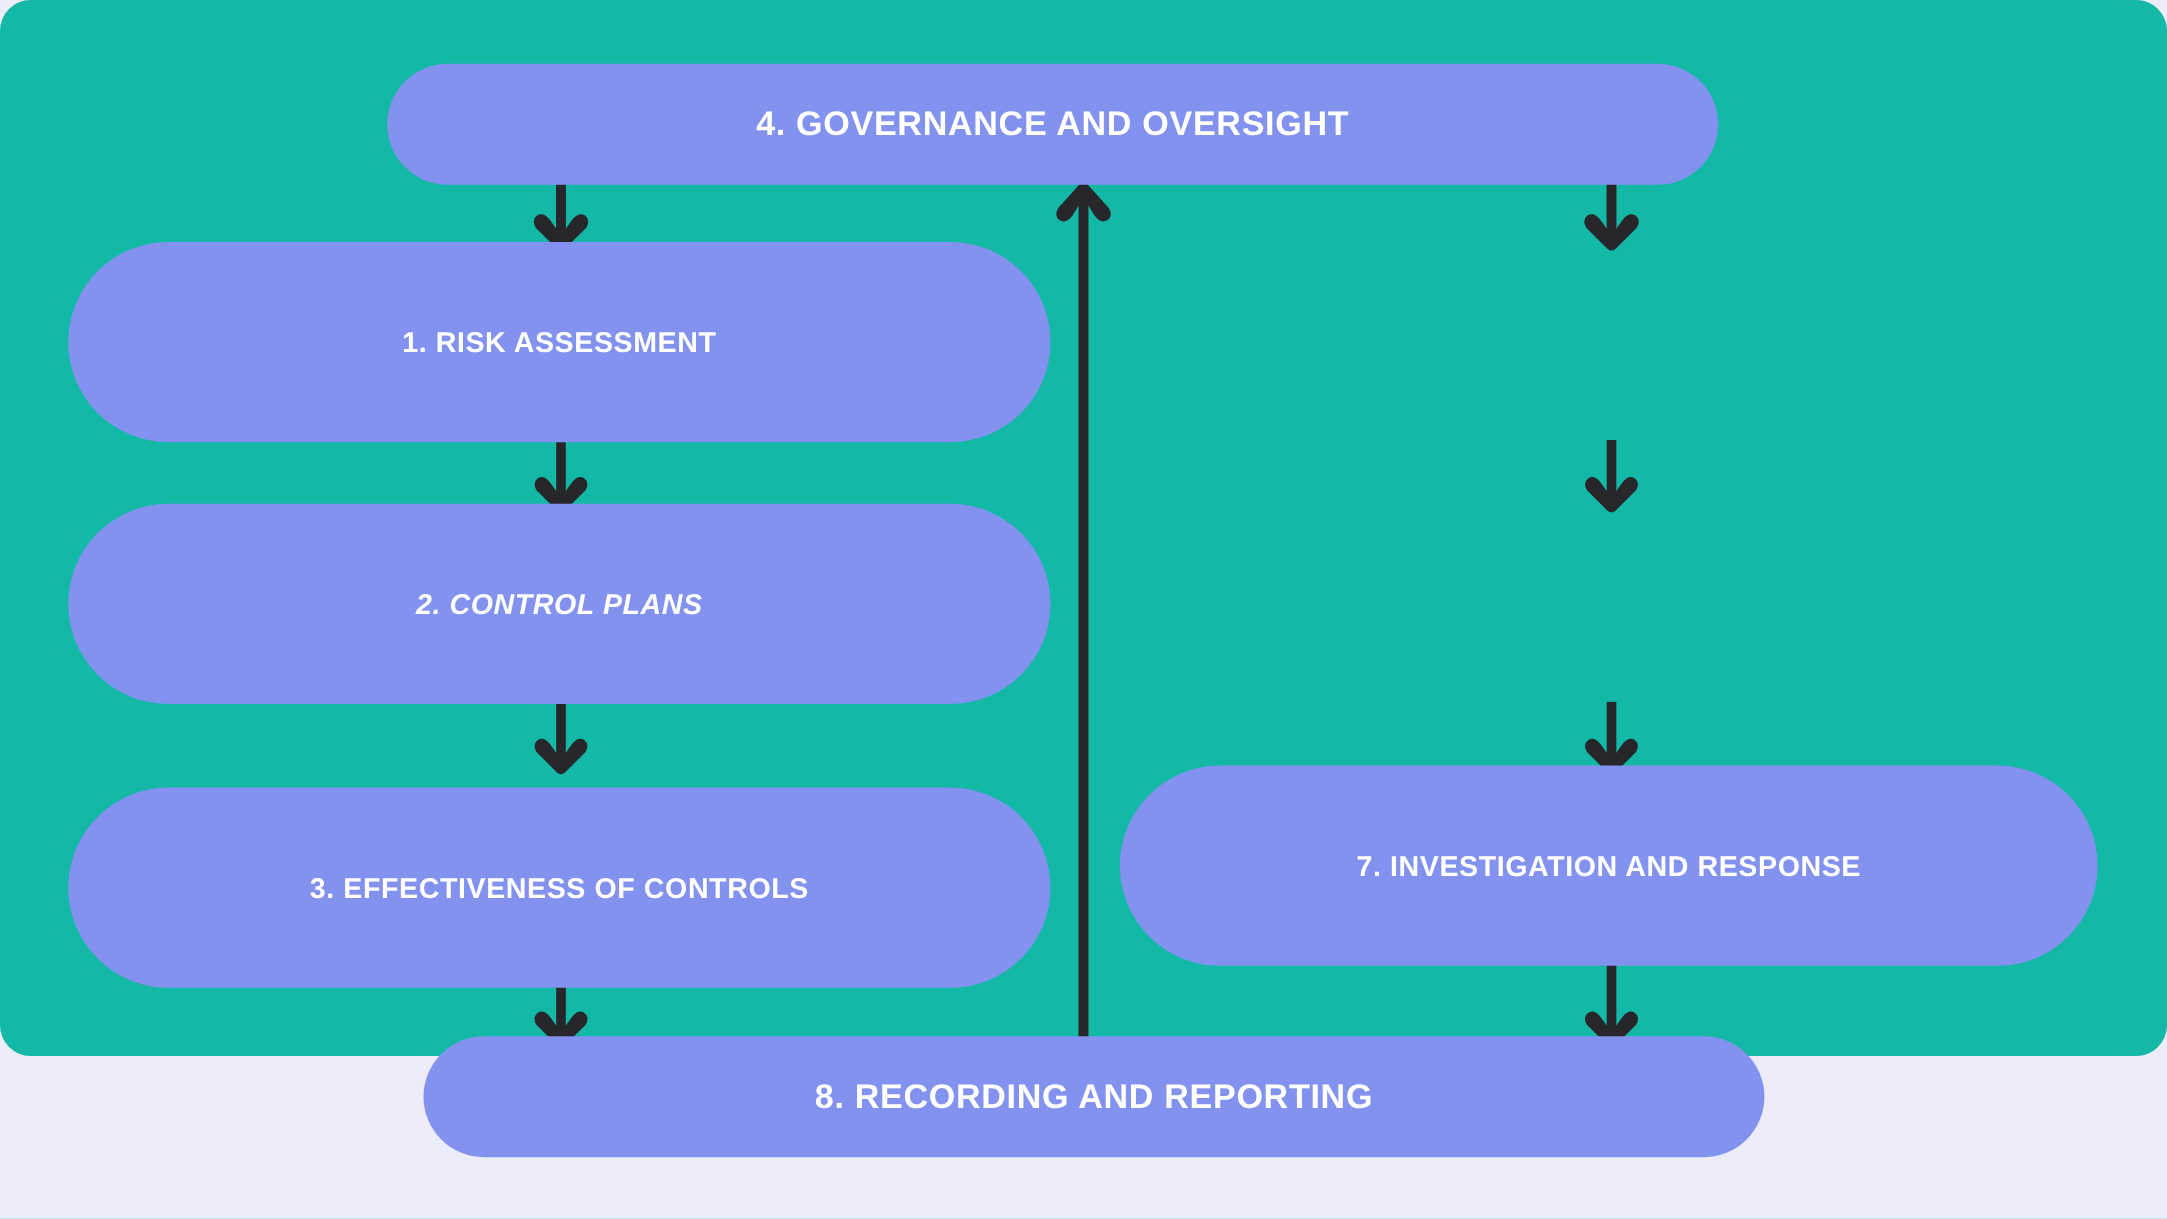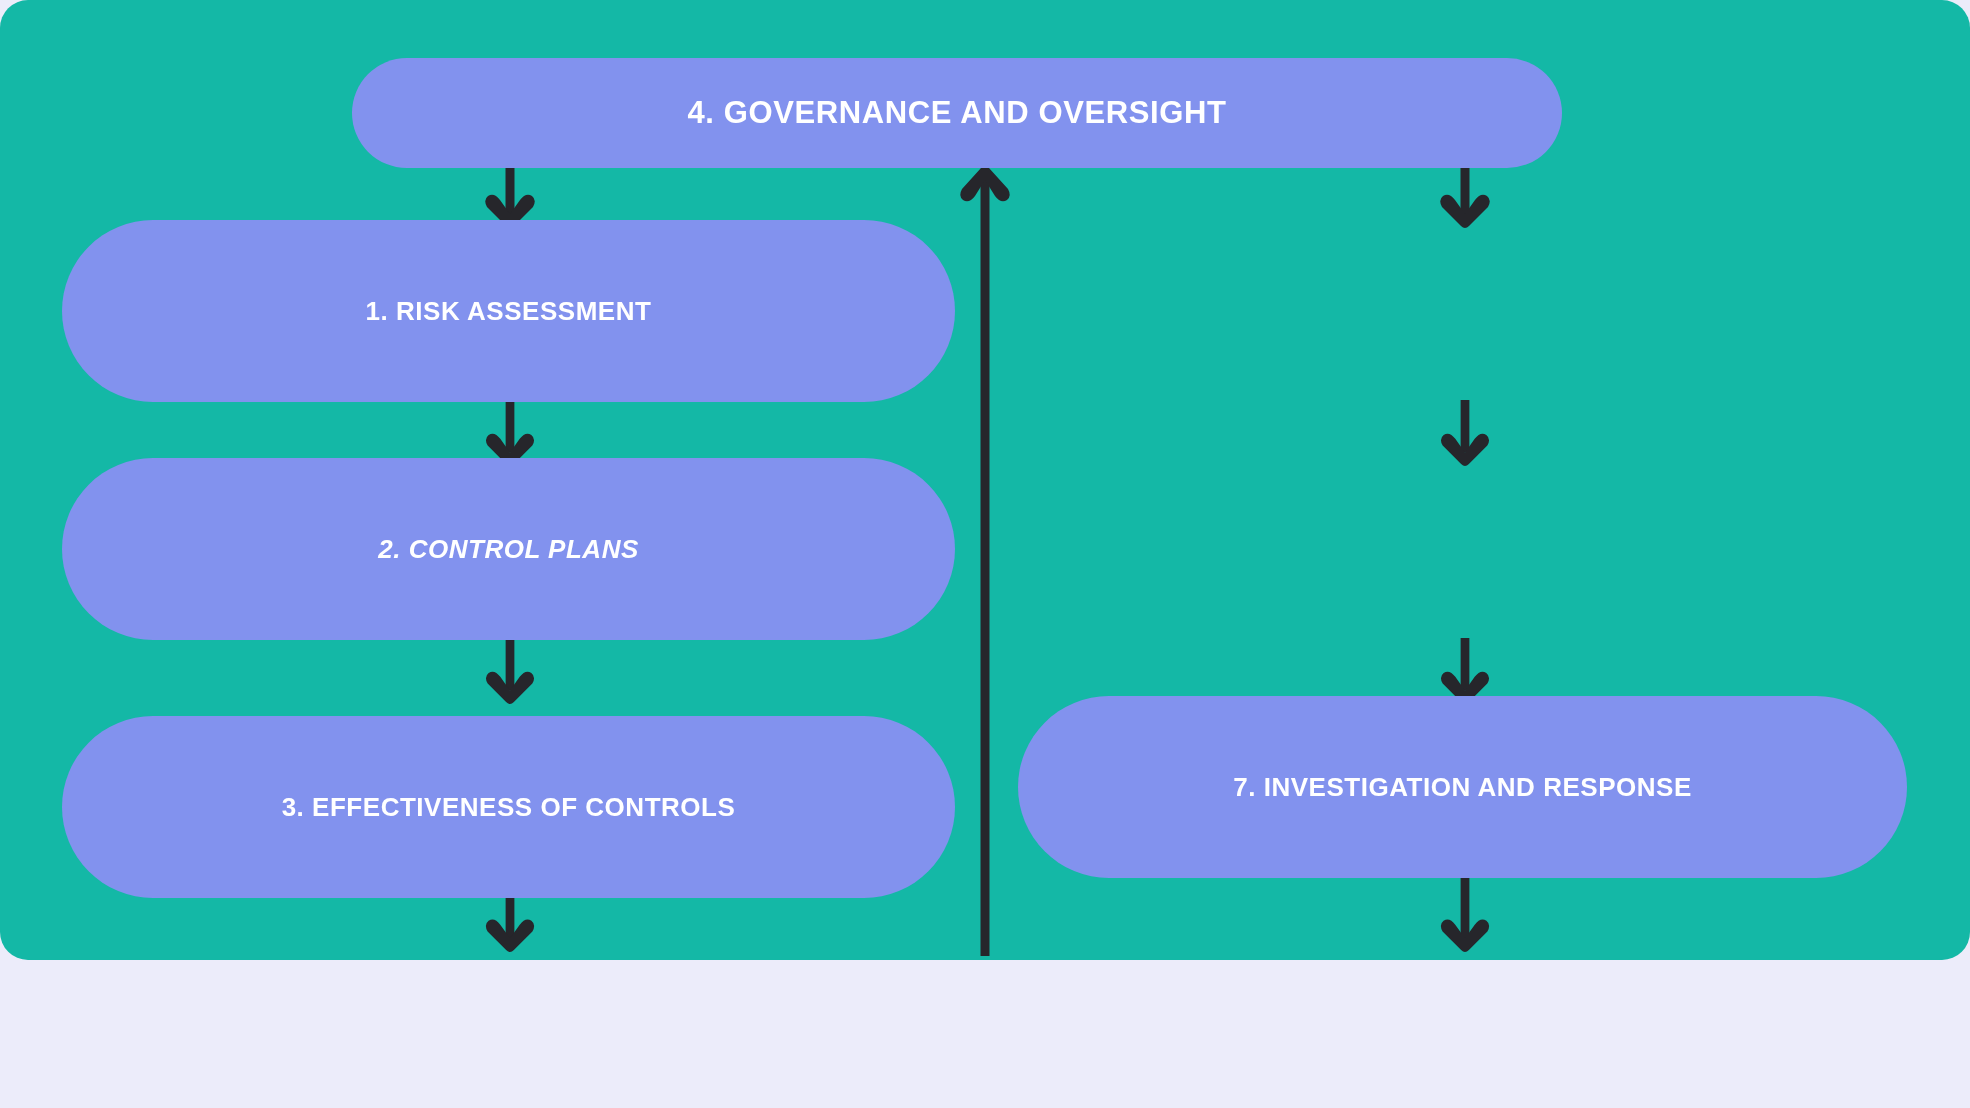--- a/index.html
+++ b/index.html
@@ -163,14 +163,17 @@
   <div class="node col" id="node-effect">
     <span class="node-label">3. EFFECTIVENESS OF CONTROLS</span>
   </div>
 
 
 
   <div class="node col" id="node-invest">
     <span class="node-label">7. INVESTIGATION AND RESPONSE</span>
   </div>
 
+  <div class="node banner" id="node-recording">
+    <span class="node-label">8. RECORDING AND REPORTING</span>
+  </div>
 
 </div>
 
 </body></html>

